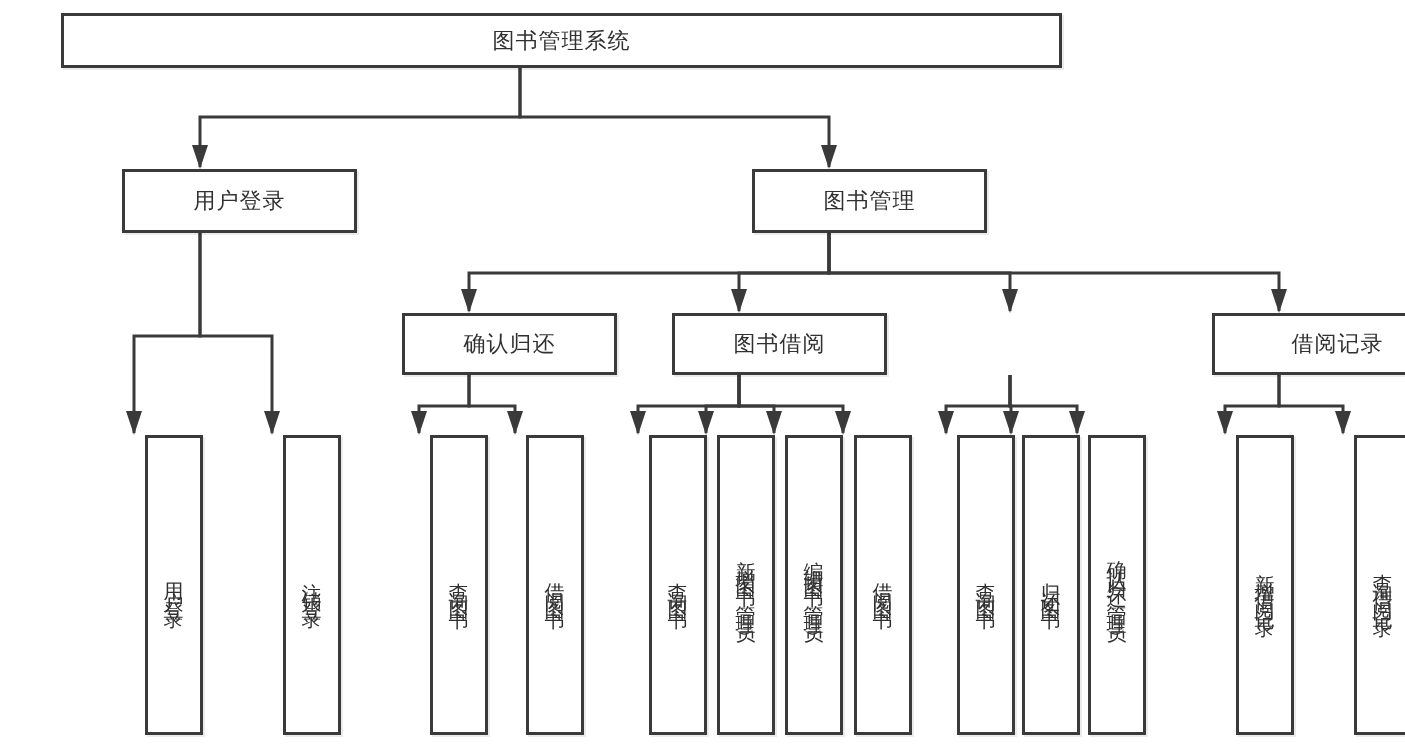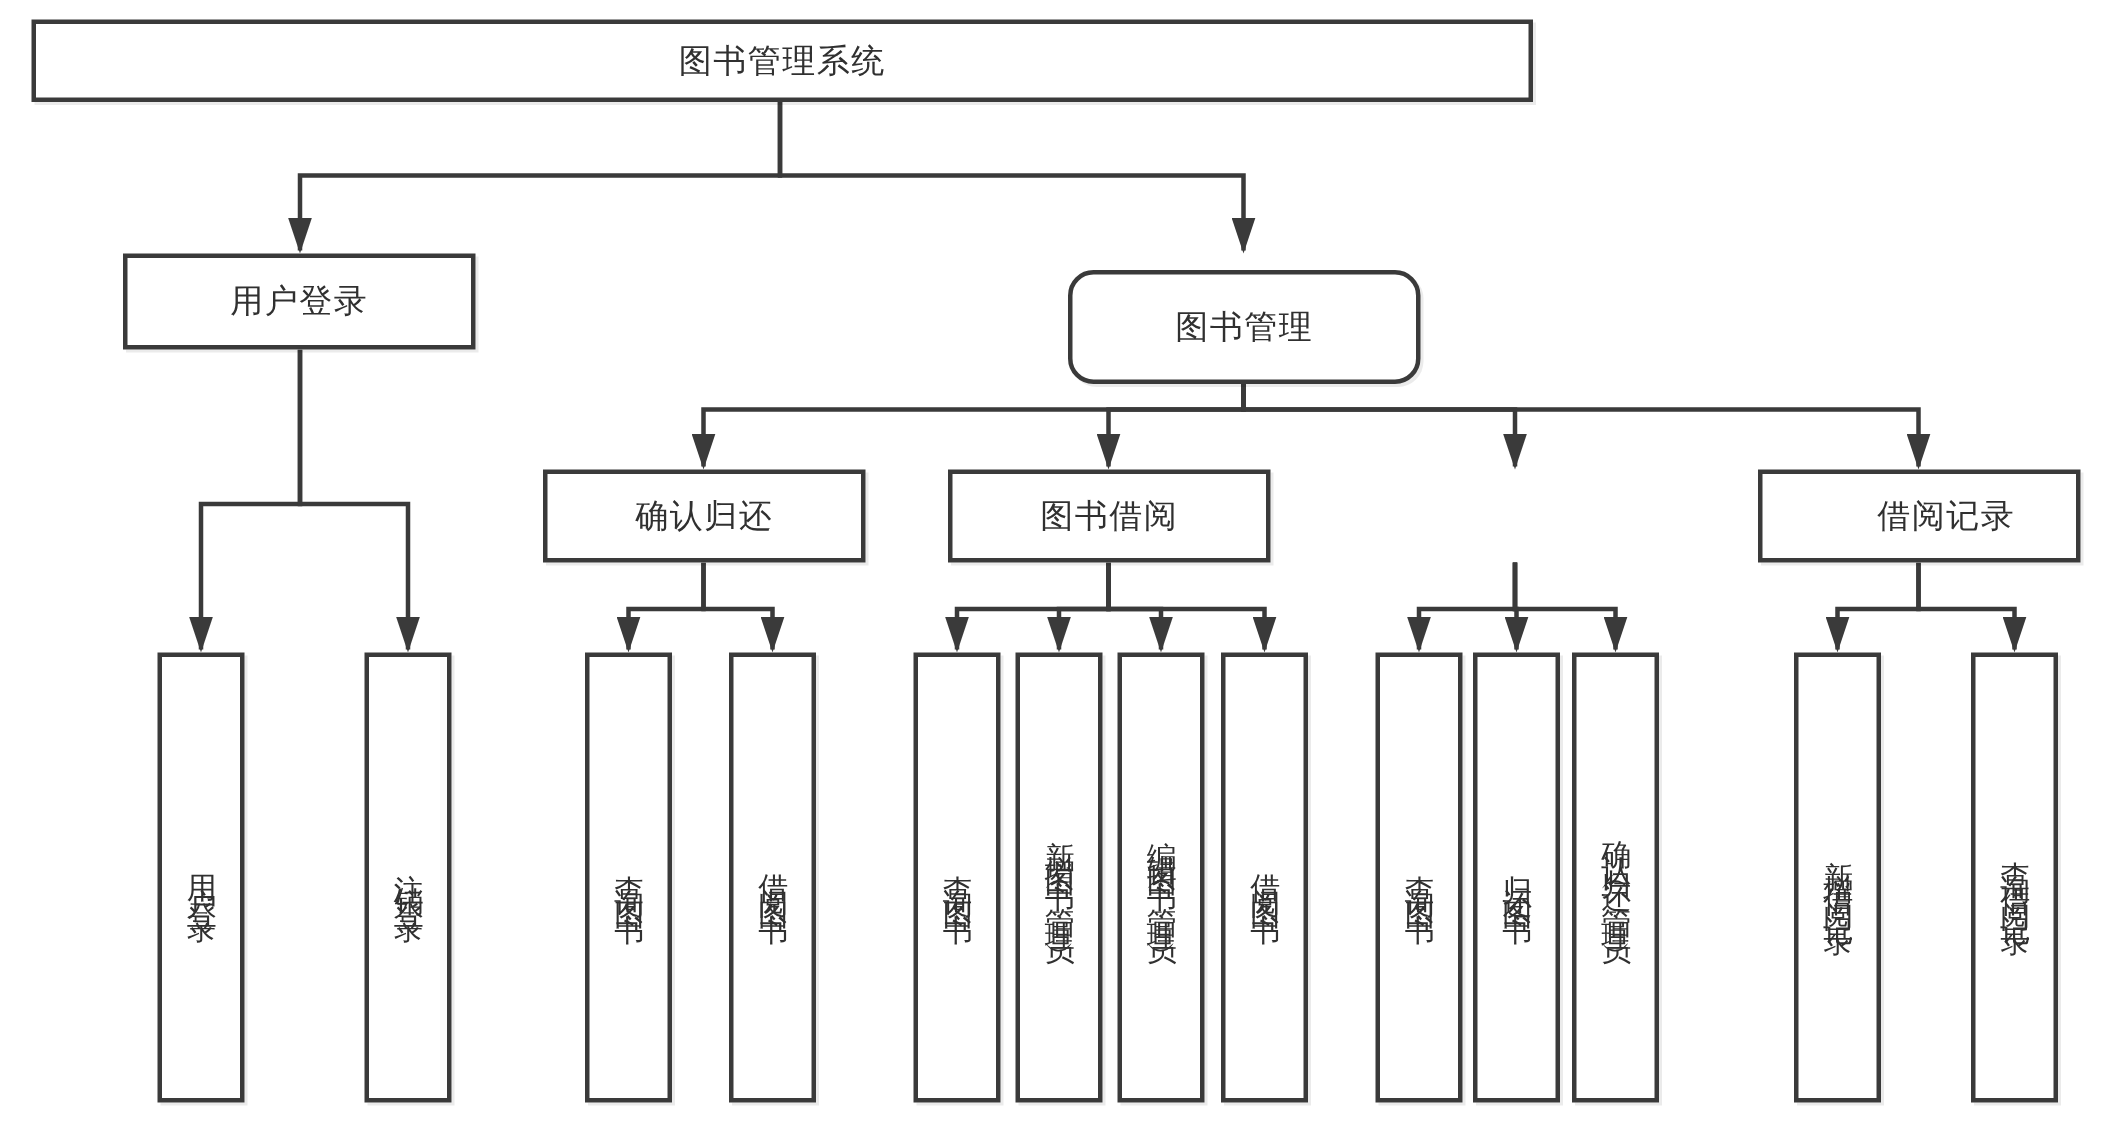--- a/index.html
+++ b/index.html
@@ -26,20 +26,21 @@
   .node {
     position: absolute;
     box-sizing: border-box;
     border: 3px solid var(--line, #3a3a3a);
     background: #ffffff;
     display: flex;
     align-items: center;
     justify-content: center;
     color: var(--text, #303030);
     box-shadow: 2px 2px 0 rgba(0,0,0,0.08);
+    margin-left: 40px;
   }
   .h-node .node-label {
     font-size: 22px;
     letter-spacing: 1px;
     white-space: nowrap;
   }
   .v-node .node-label {
     writing-mode: vertical-rl;
     text-orientation: mixed;
     font-size: 20px;
@@ -88,21 +89,21 @@
       <polyline points="1010,375 1010,406 1077,406 1077,433" fill="none" stroke="#3a3a3a" stroke-width="3" marker-end="url(#arrowhead)"></polyline>
       <polyline points="1279,375 1279,406 1225,406 1225,433" fill="none" stroke="#3a3a3a" stroke-width="3" marker-end="url(#arrowhead)"></polyline>
       <polyline points="1279,375 1279,406 1343,406 1343,433" fill="none" stroke="#3a3a3a" stroke-width="3" marker-end="url(#arrowhead)"></polyline>
     </svg>
 <div class="node h-node" style="left: 21px; top: 13px; width: 1001px; height: 55px;">
       <span class="node-label">图书管理系统</span>
     </div>
     <div class="node h-node" style="left: 82px; top: 169px; width: 235px; height: 64px;">
       <span class="node-label">用户登录</span>
     </div>
-    <div class="node h-node" style="left: 712px; top: 180px; width: 235px; height: 76px; border-radius: 17px;">
+    <div class="node h-node" style="left: 712px; top: 169px; width: 235px; height: 64px;">
       <span class="node-label">图书管理</span>
     </div>
     <div class="node h-node" style="left: 362px; top: 313px; width: 215px; height: 62px;">
       <span class="node-label">确认归还</span>
     </div>
     <div class="node h-node" style="left: 632px; top: 313px; width: 215px; height: 62px;">
       <span class="node-label">图书借阅</span>
     </div>
     <div class="node h-node" style="left: 1172px; top: 313px; width: 215px; height: 62px; padding-left: 36px;">
       <span class="node-label">借阅记录</span>

